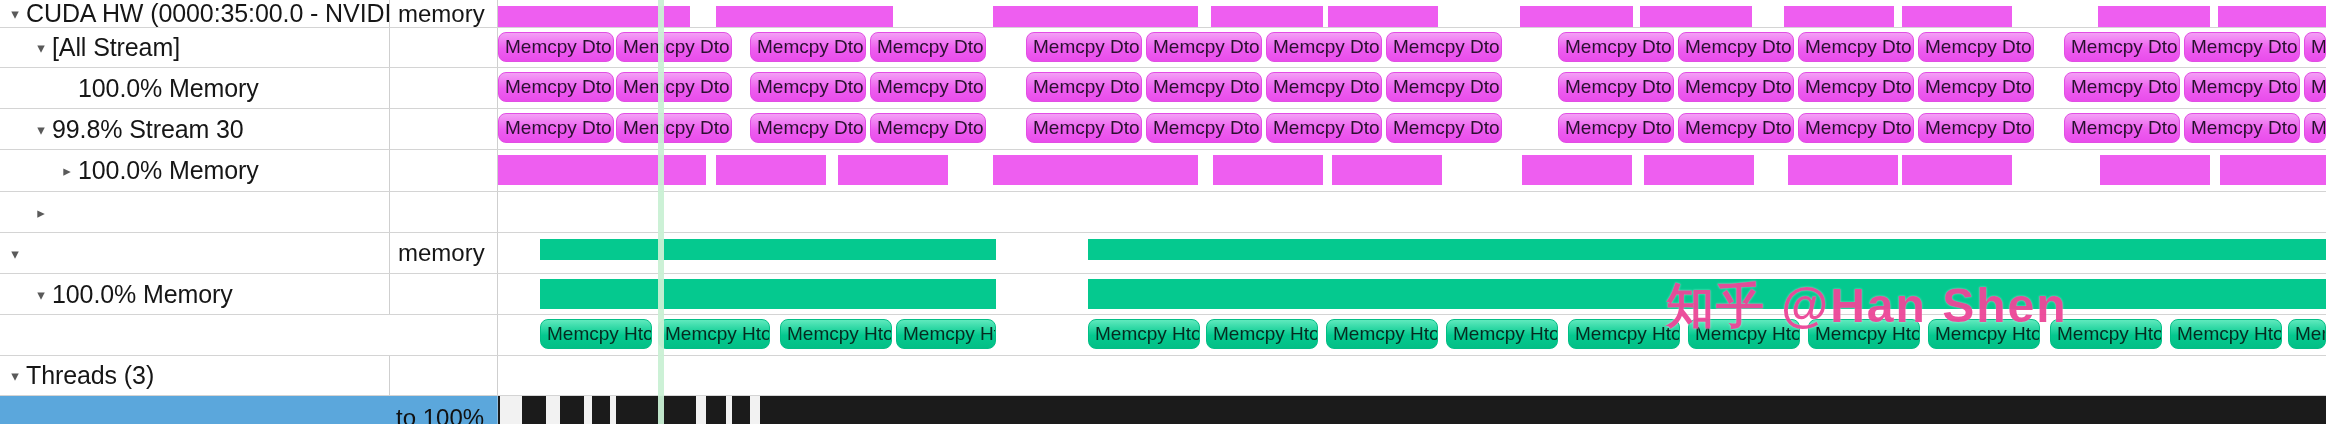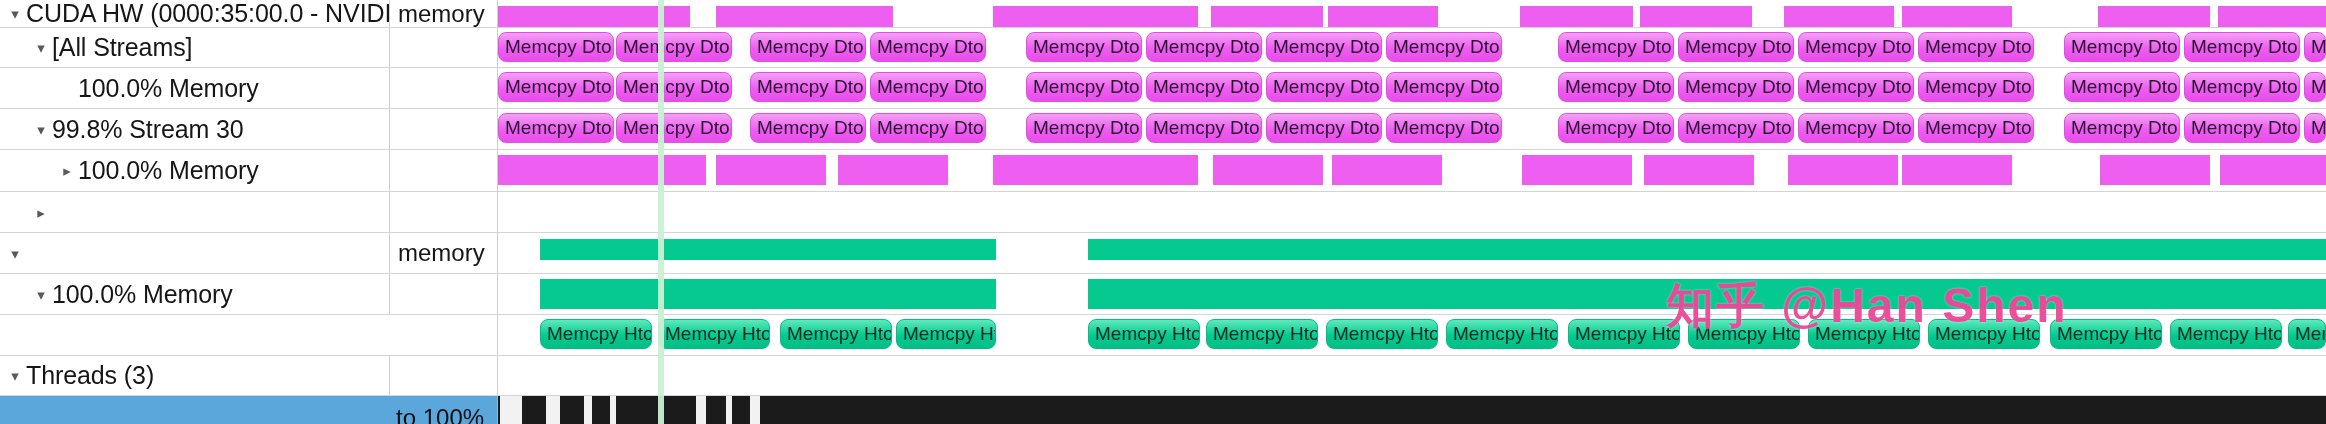--- a/index.html
+++ b/index.html
@@ -221,21 +221,21 @@
           <div class="blk summary" style="left: 1286px; width: 110px;"></div>
           <div class="blk summary" style="left: 1404px; width: 110px;"></div>
           <div class="blk summary" style="left: 1600px; width: 112px;"></div>
           <div class="blk summary" style="left: 1720px; width: 112px;"></div>
           <div class="blk summary" style="left: 1804px; width: 24px;"></div>
         </div>
       </div>
       <div class="row" style="top: 28px; height: 40px;">
         <div class="tree-cell ind1">
           <span class="twisty">▾</span>
-          <span class="tree-label">[All Streams]</span>
+          <span class="tree-label">[All Stream]</span>
         </div>
         <div class="mem-cell"></div>
         <div class="lane">
           <div class="blk pill" style="left: 0px; width: 116px;">
             <span class="cap">Memcpy DtoH</span>
           </div>
           <div class="blk pill" style="left: 118px; width: 116px;">
             <span class="cap">Memcpy DtoH</span>
           </div>
           <div class="blk pill" style="left: 252px; width: 116px;">

